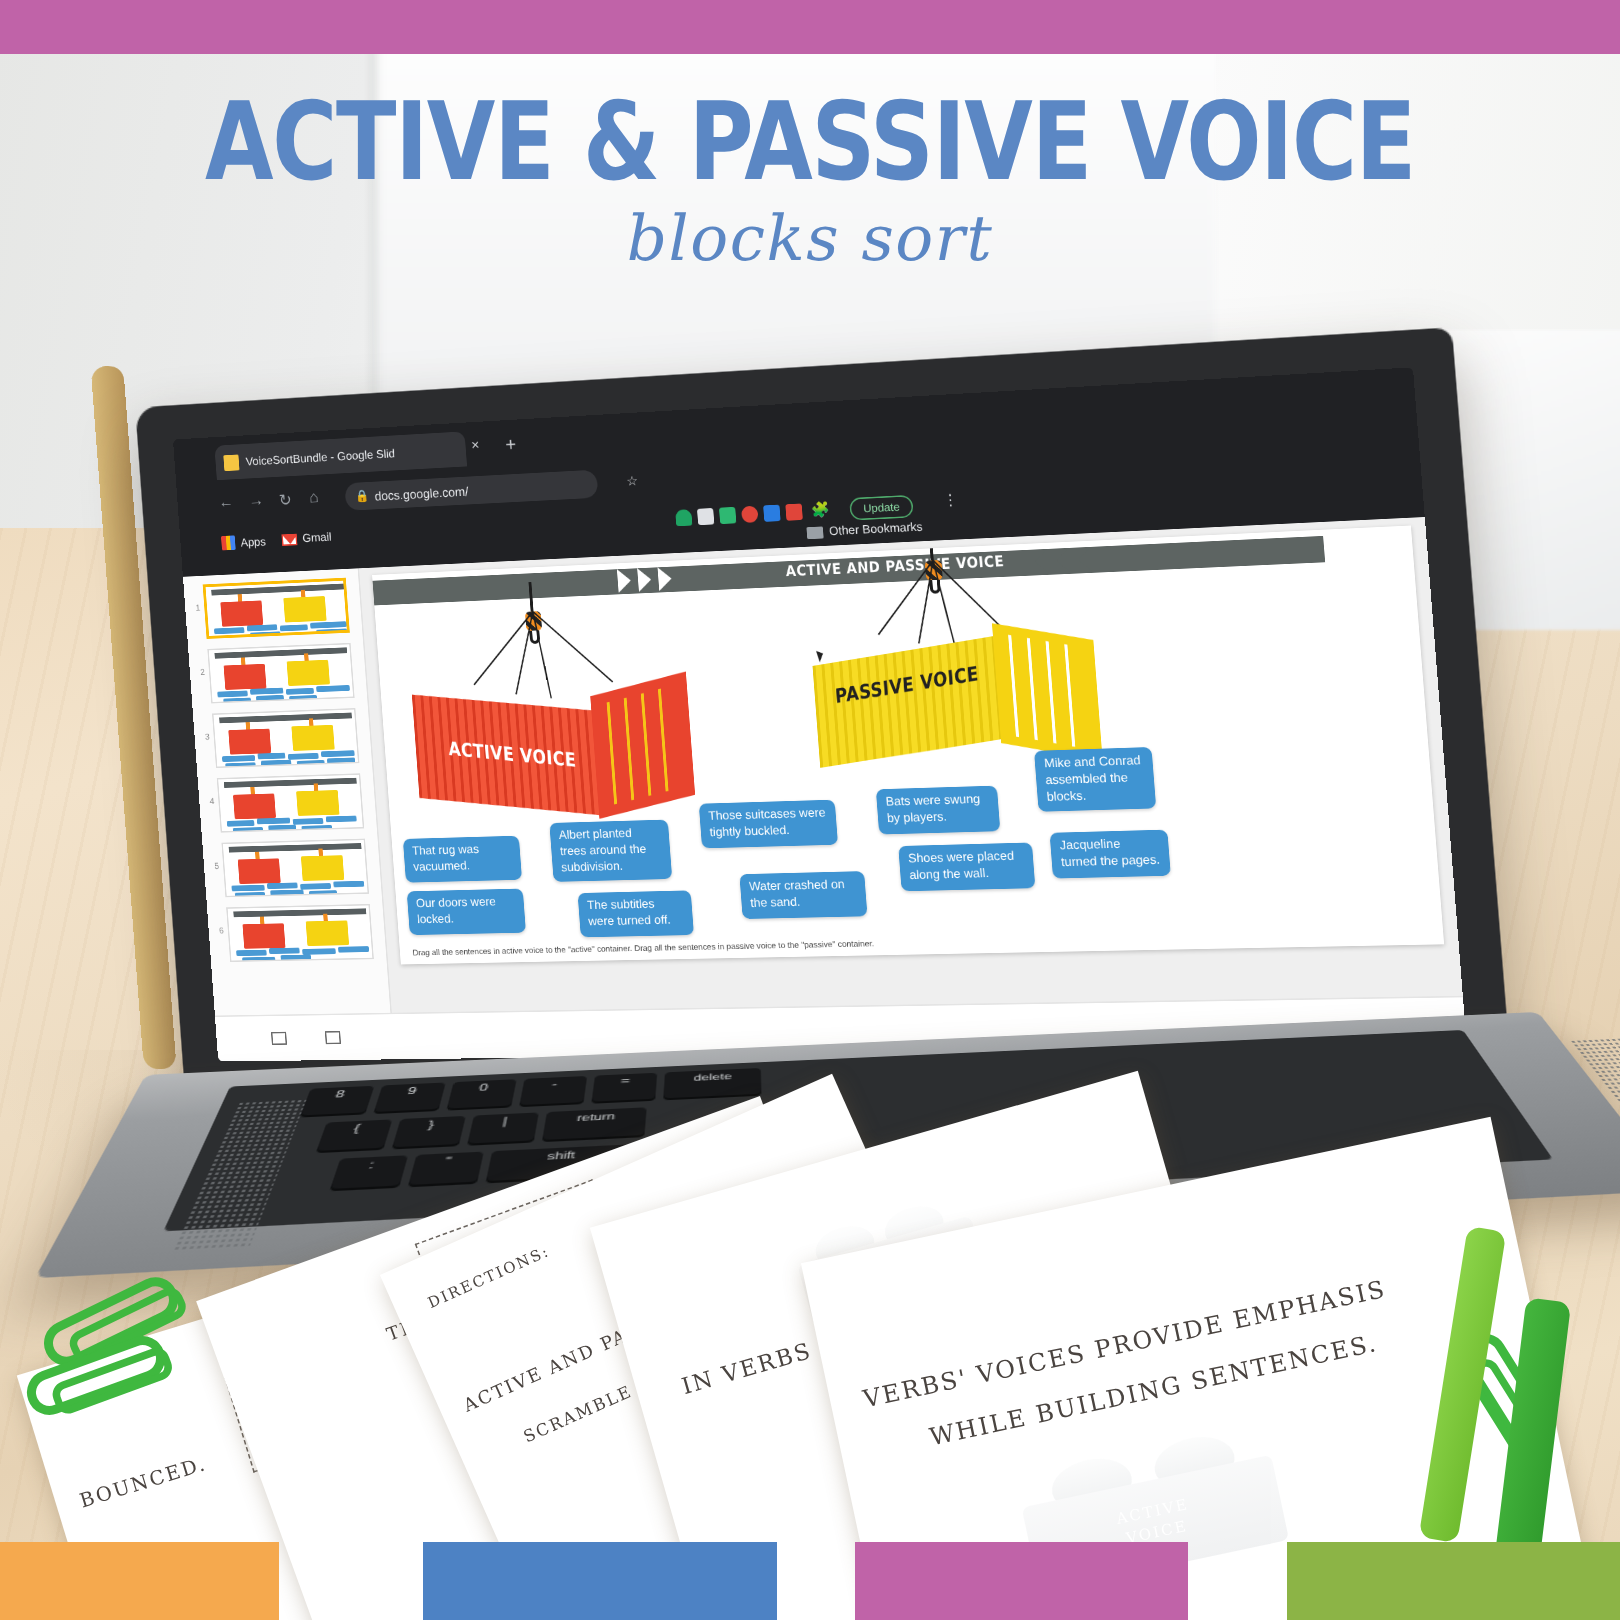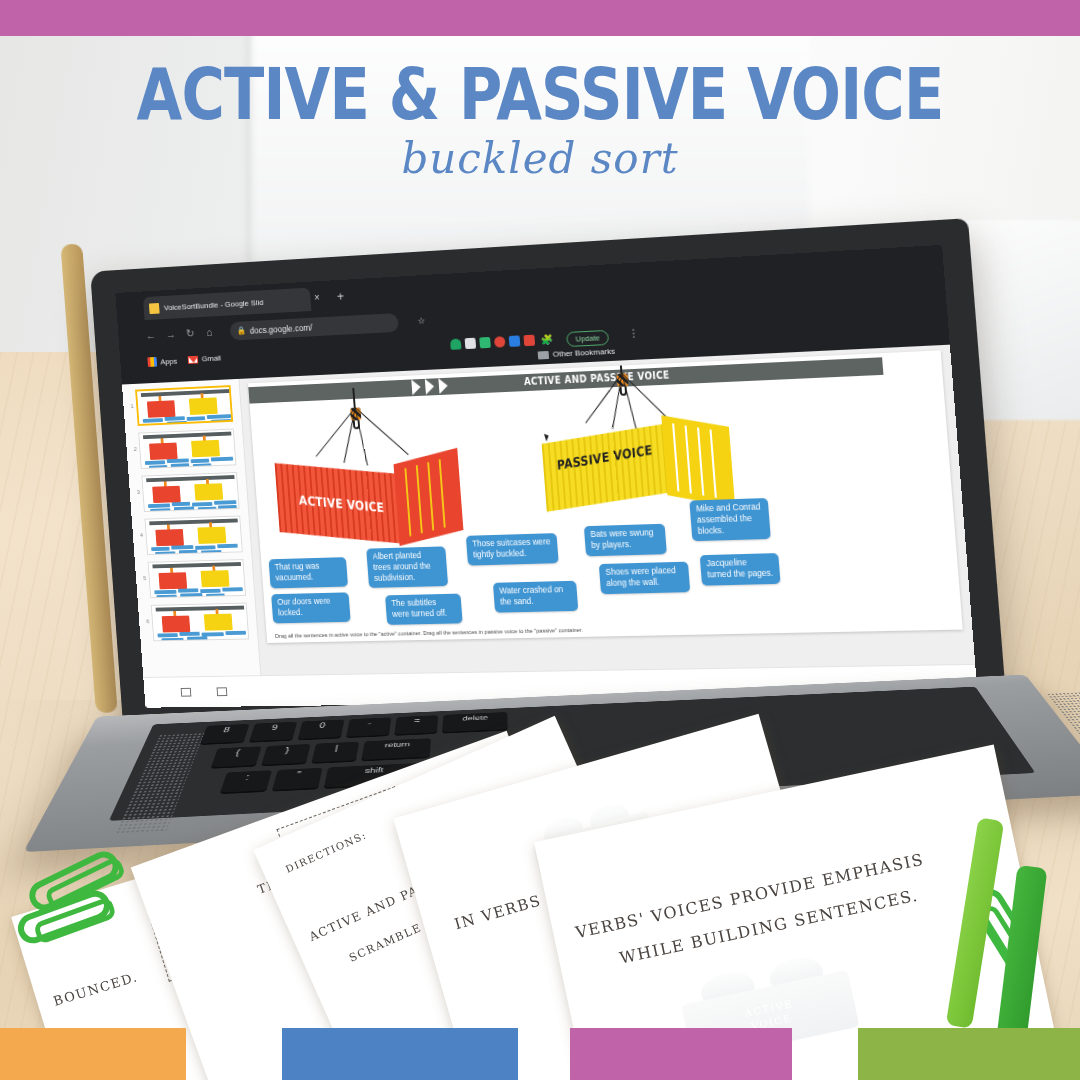--- a/index.html
+++ b/index.html
@@ -619,21 +619,21 @@
   <div class="clip" style="left:962px;top:912px;transform:rotate(58deg);width:84px"></div>
 
   <div class="pen" style="left:962px;top:818px;width:26px;height:210px;background:linear-gradient(95deg,#8cd44a,#6fbb2e);transform:rotate(9deg)"></div>
   <div class="pen" style="left:1006px;top:866px;width:30px;height:190px;background:linear-gradient(95deg,#45b63e,#2f9a2c);transform:rotate(7deg)"></div>
 </div>
 
 <div class="top-band"></div>
 
 <div class="title-wrap">
   <div class="main-title">ACTIVE &amp; PASSIVE VOICE</div>
-  <div class="sub-title">buckled sort</div>
+  <div class="sub-title">blocks sort</div>
 </div>
 
 <div class="bottom-bar">
   <div class="bb" style="width:186px;background:#f5a94e"></div>
   <div class="bb" style="width:96px;background:transparent"></div>
   <div class="bb" style="width:236px;background:#4d82c4"></div>
   <div class="bb" style="width:52px;background:transparent"></div>
   <div class="bb" style="width:222px;background:#c063a8"></div>
   <div class="bb" style="width:66px;background:transparent"></div>
   <div class="bb" style="width:222px;background:#8cb446"></div>

